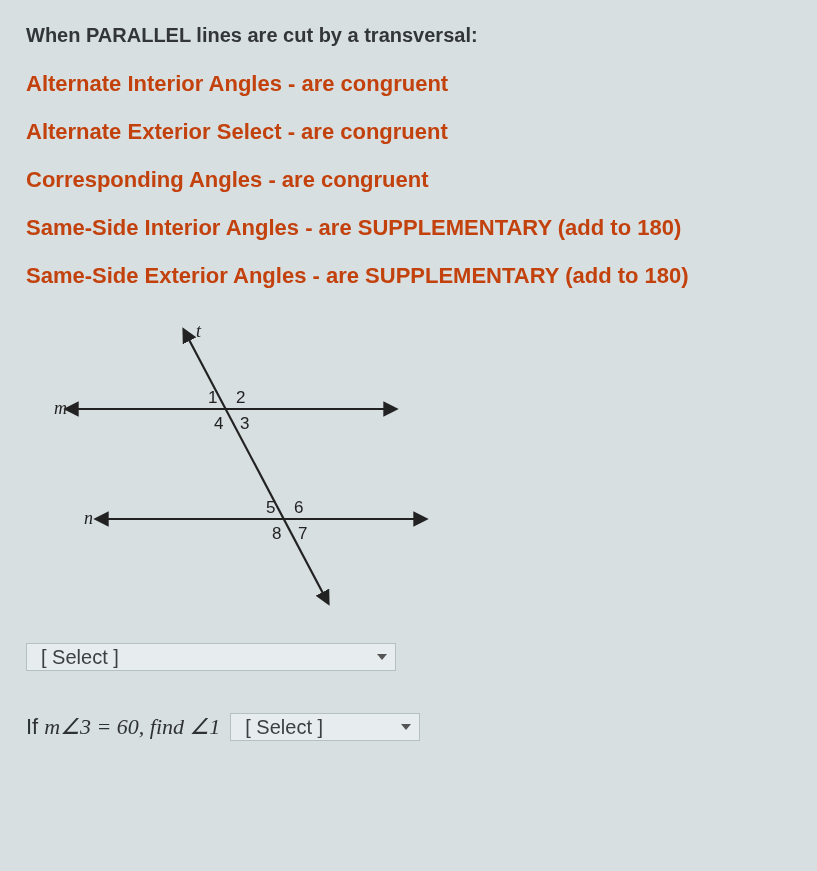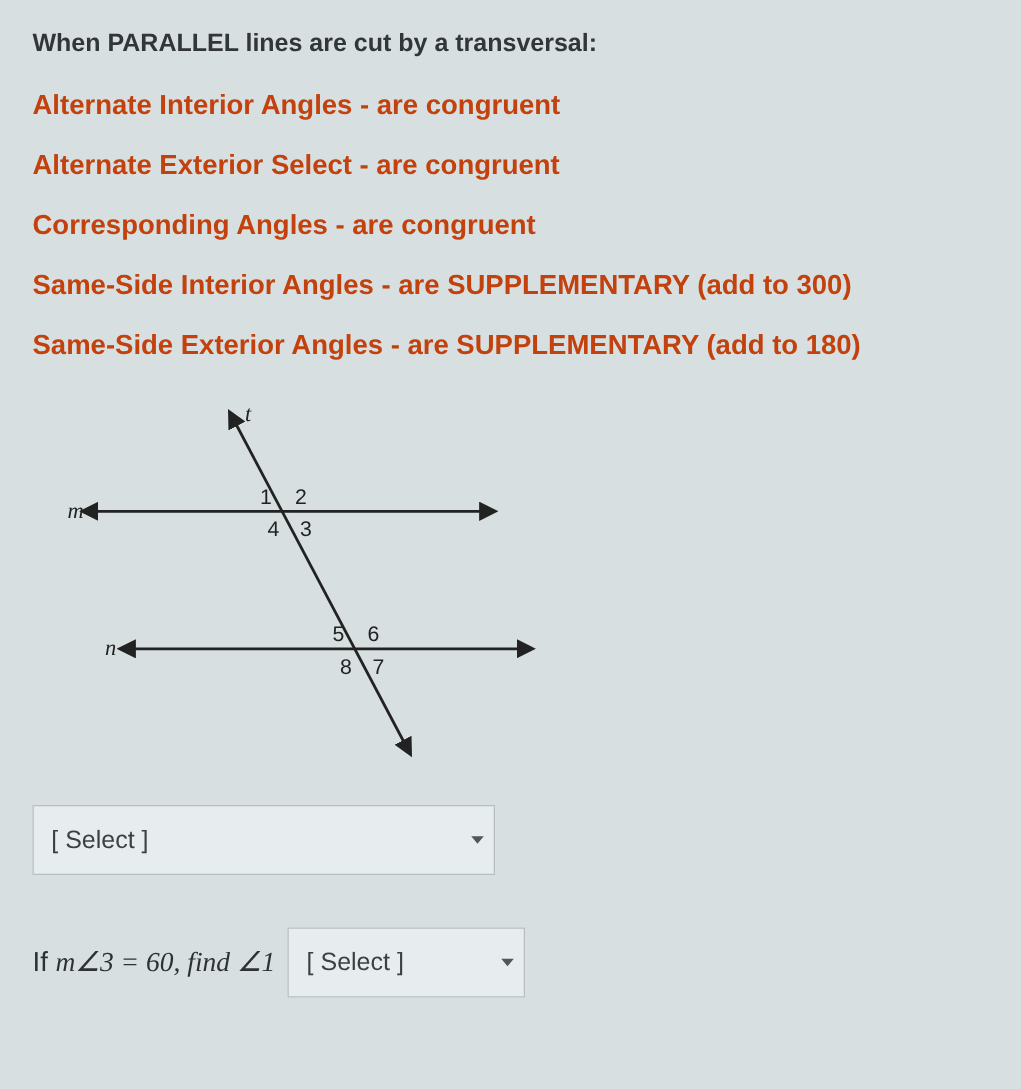--- a/index.html
+++ b/index.html
@@ -43,21 +43,21 @@
   }
   .math {
     font-family: "Times New Roman", serif;
     font-style: italic;
     font-size: 22px;
   }
   .select-box {
     flex: 0 0 auto;
     background: #e7ecee;
     border: 1px solid #b6bfc2;
-    height: 56px;
+    height: 28px;
     display: flex;
     align-items: center;
     padding: 0 28px 0 14px;
     font-size: 20px;
     color: #3c4042;
     position: relative;
     cursor: pointer;
   }
   .select-box .chev {
     position: absolute;
@@ -75,21 +75,21 @@
 </head>
 <body>
 
 
 
 <div class="heading">When PARALLEL lines are cut by a transversal:</div>
 
 <div class="rule-line">Alternate Interior Angles - are congruent</div>
 <div class="rule-line">Alternate Exterior Select - are congruent</div>
 <div class="rule-line">Corresponding Angles  - are congruent</div>
-<div class="rule-line">Same-Side Interior Angles - are SUPPLEMENTARY (add to 300)</div>
+<div class="rule-line">Same-Side Interior Angles - are SUPPLEMENTARY (add to 180)</div>
 <div class="rule-line">Same-Side Exterior Angles - are SUPPLEMENTARY (add to 180)</div>
 
 <svg class="diagram" viewBox="0 0 420 300">
   <defs>
     <marker id="arrow" viewBox="0 0 10 10" refX="5" refY="5" markerWidth="7" markerHeight="7" orient="auto-start-reverse">
       <path d="M 0 0 L 10 5 L 0 10 z" fill="#222"></path>
     </marker>
   </defs>
 
   <line x1="35" y1="90" x2="355" y2="90" stroke="#222" stroke-width="2.2" marker-start="url(#arrow)" marker-end="url(#arrow)"></line>

